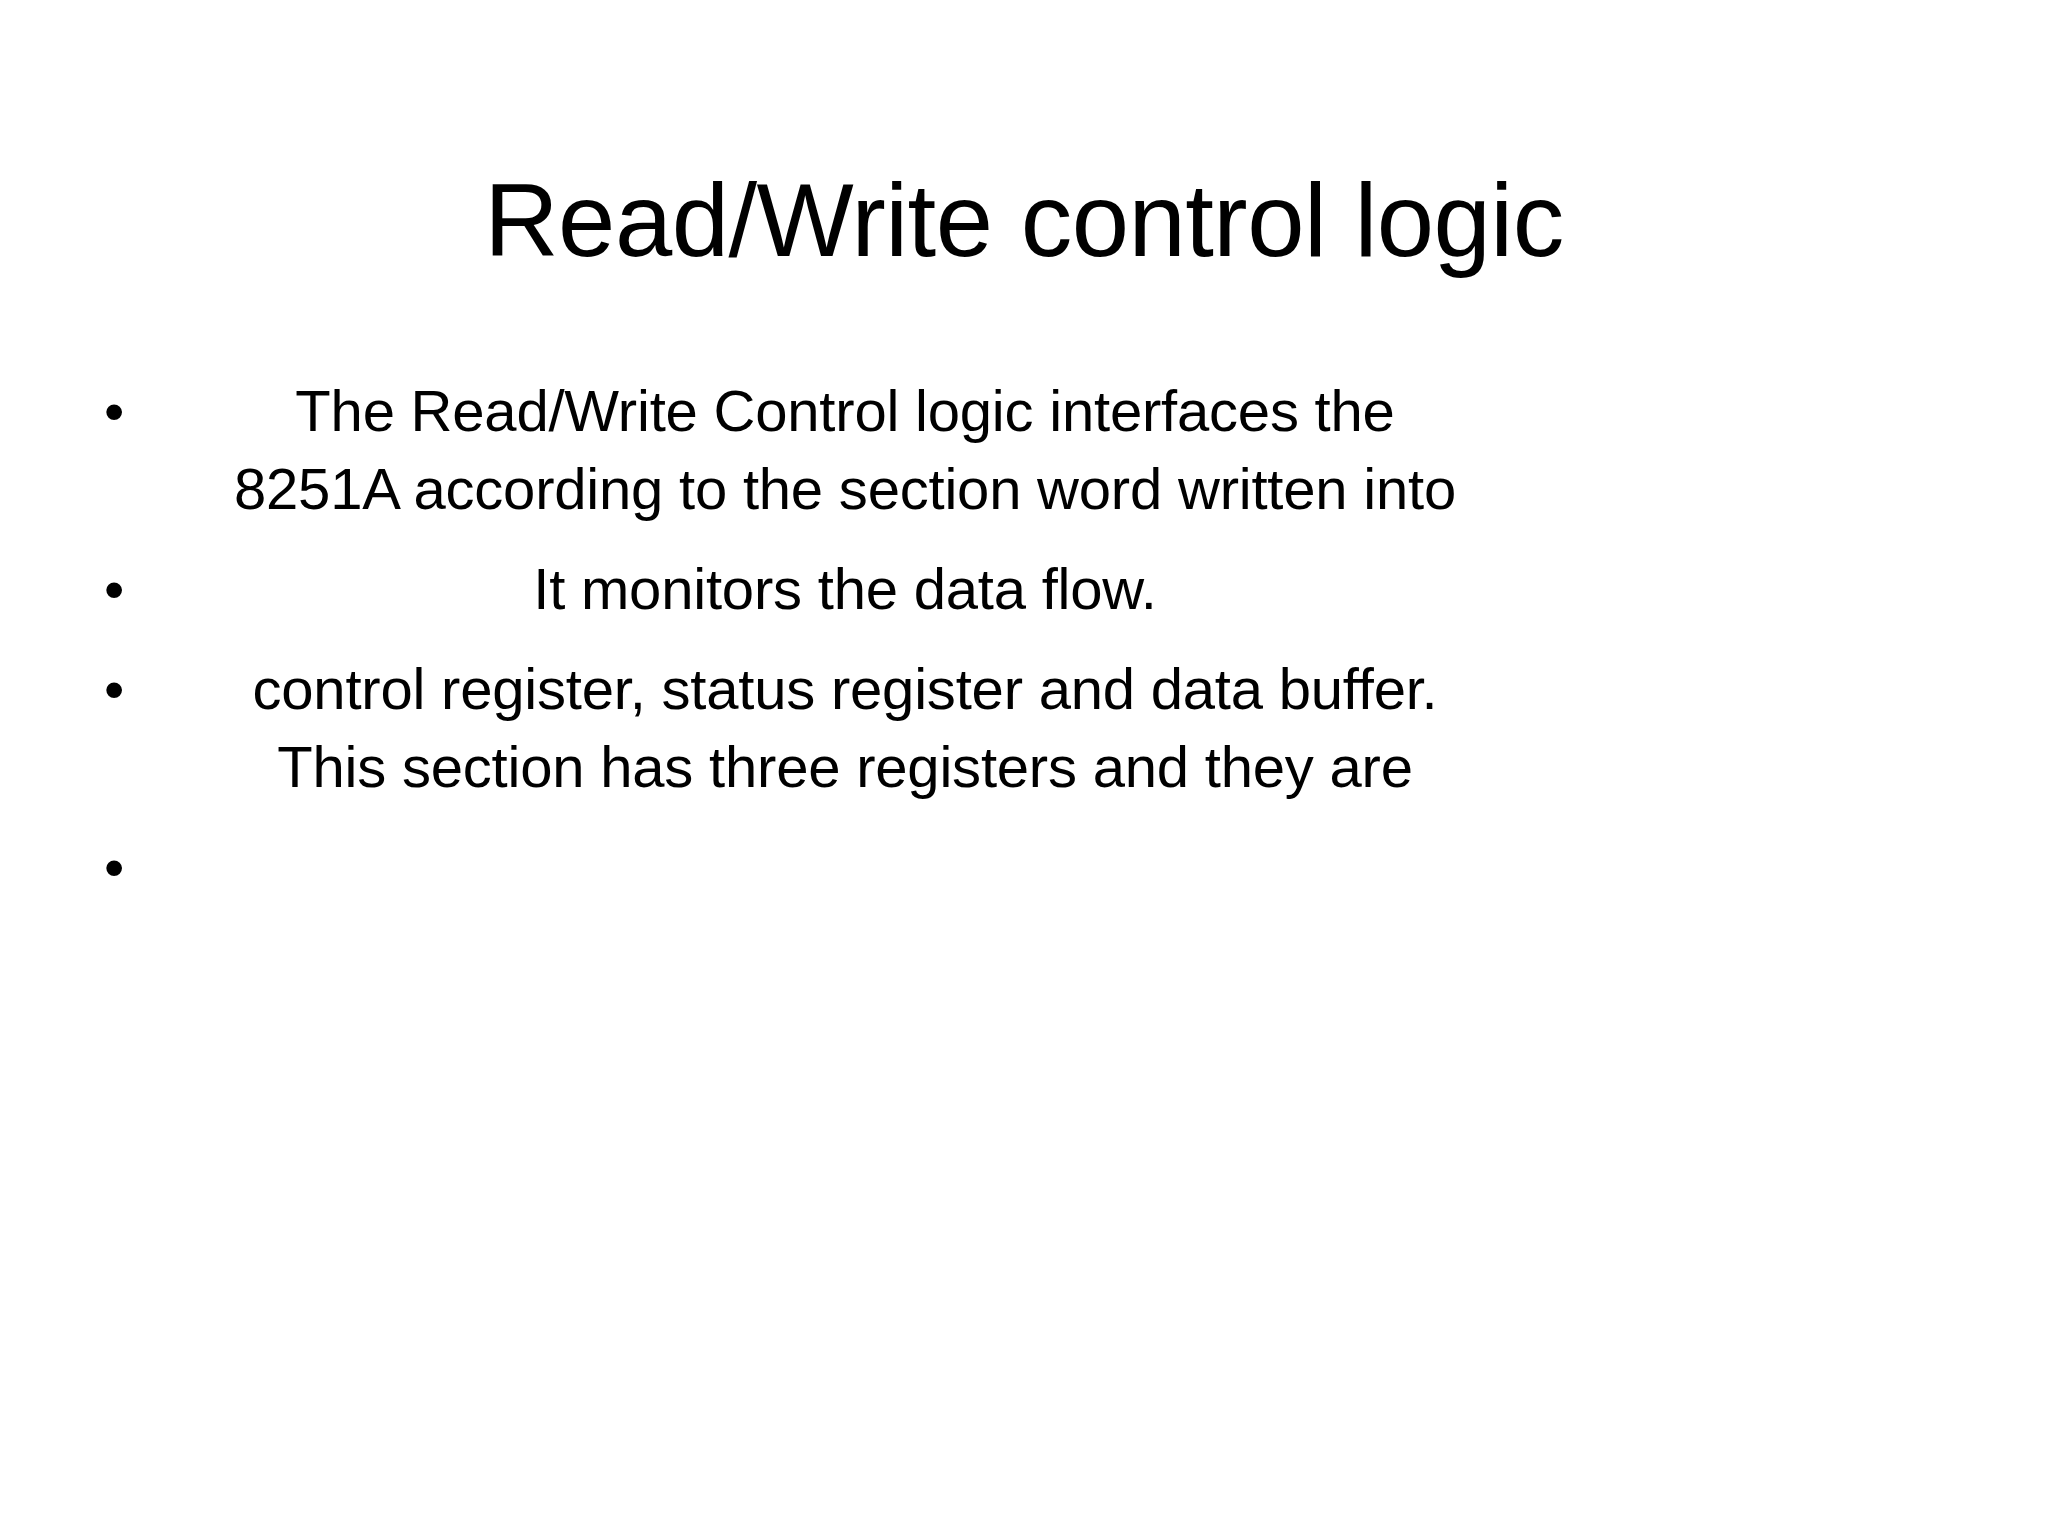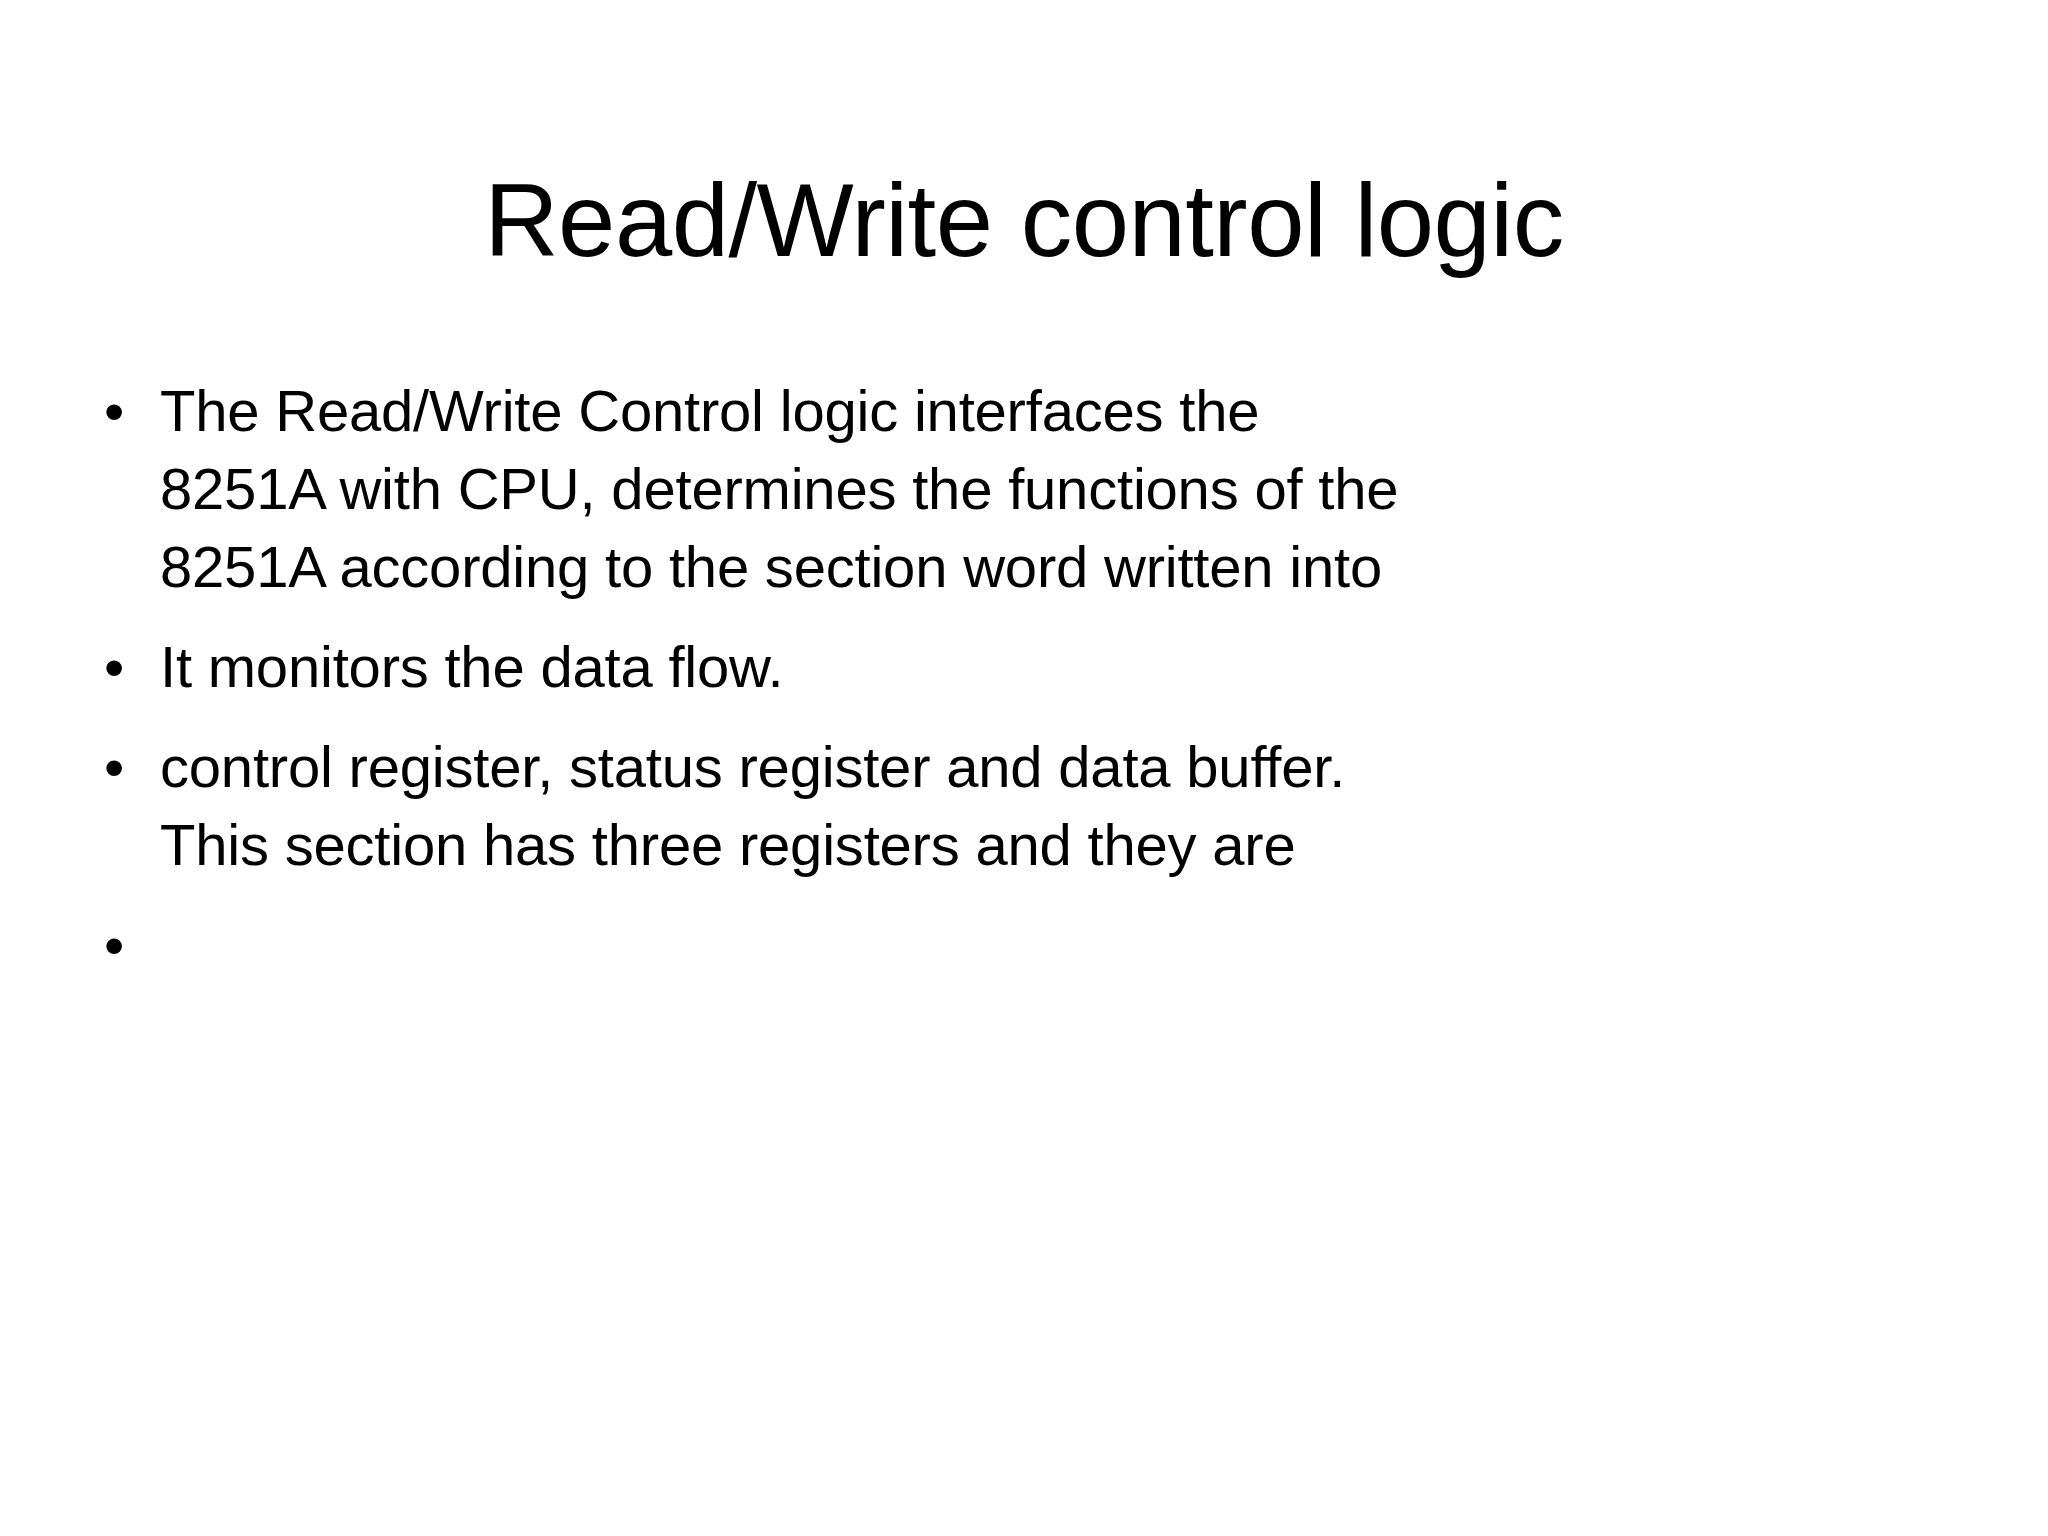--- a/index.html
+++ b/index.html
@@ -69,36 +69,36 @@
     font-size: 58px;
     line-height: 78px;
     font-weight: 400;
     letter-spacing: -0.2px;
     max-width: 1370px;
   }
 
   .bullet-text .ln {
     display: block;
     white-space: nowrap;
+    text-align: center;
   }
 </style>
 </head>
 <body>
 
 <div class="slide" style="background: rgb(255, 255, 255); color: rgb(0, 0, 0);">
 
   <h1 class="slide-title">Read/Write control logic</h1>
 
   <ul class="body-list">
 
     <li class="bullet-item">
       <span class="bullet-marker">•</span>
       <span class="bullet-text">
         <span class="ln">The Read/Write Control logic interfaces the</span>
-        <span class="ln">8251A with CPU, determines the functions of the</span>
         <span class="ln">8251A according to the section word written into</span>
       </span>
     </li>
 
     <li class="bullet-item">
       <span class="bullet-marker">•</span>
       <span class="bullet-text">
         <span class="ln">It monitors the data flow.</span>
       </span>
     </li>

